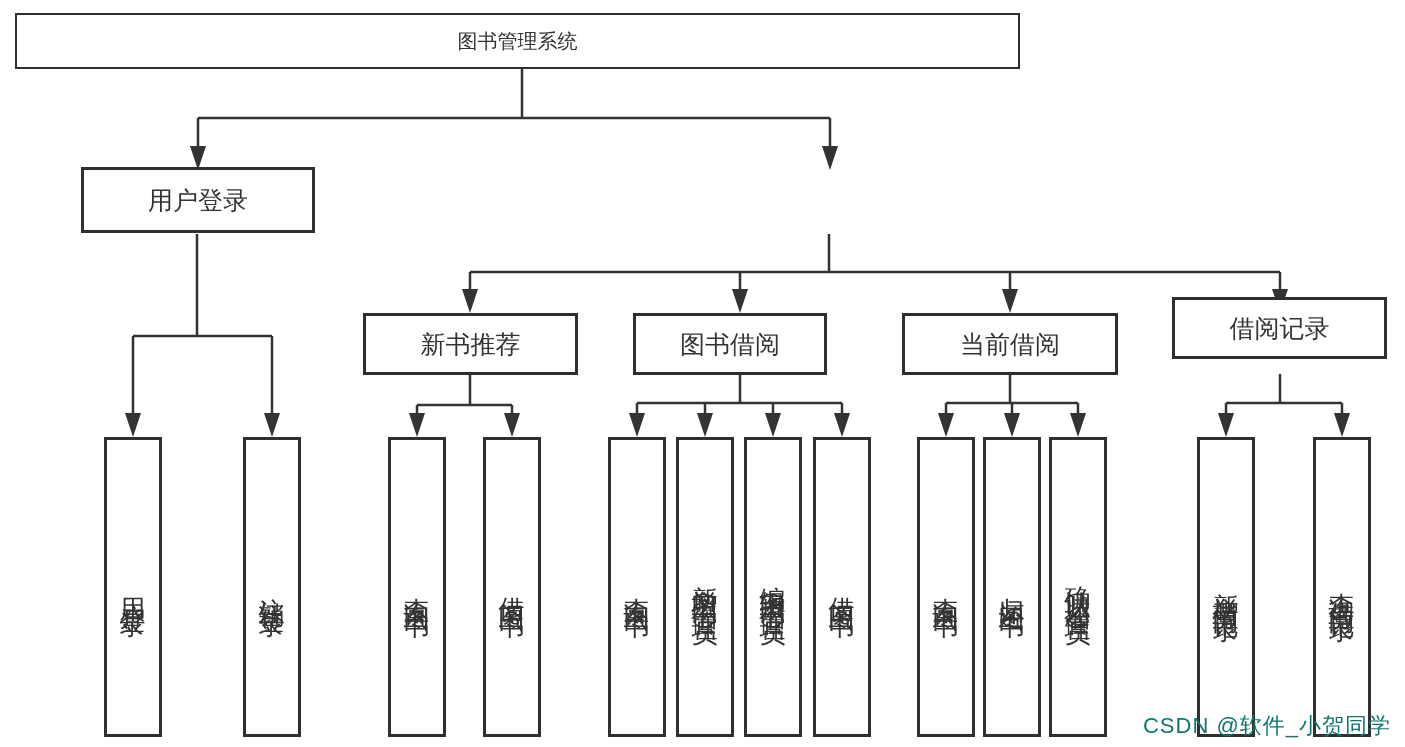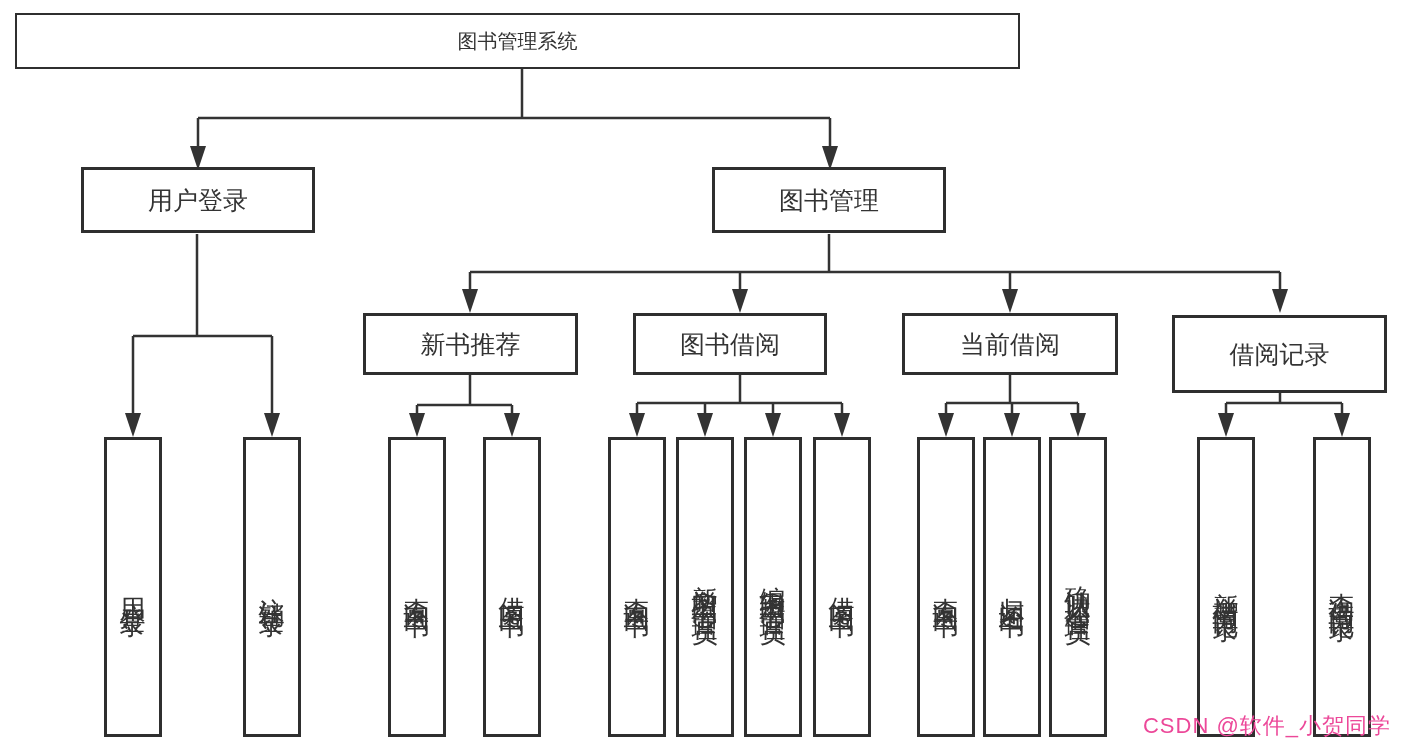--- a/index.html
+++ b/index.html
@@ -51,21 +51,21 @@
     text-orientation: mixed;
     letter-spacing: 5px;
     line-height: 1;
     white-space: normal;
   }
   .watermark {
     position: absolute;
     right: 14px;
     bottom: 6px;
     font-size: 22px;
-    color: #ec4899;
+    color: #0f766e;
     letter-spacing: 1px;
   }
 </style>
 </head>
 <body>
 
 <div class="canvas">
 
   <svg class="connectors" viewBox="0 0 1405 747" xmlns="http://www.w3.org/2000/svg">
     <g stroke="#333333" stroke-width="2.5" fill="none">
@@ -107,34 +107,31 @@
     </g>
   </svg>
 
   <div class="node root" style="left:15px; top:13px; width:1005px; height:56px;">
     <span class="label">图书管理系统</span>
   </div>
 
   <div class="node lvl2" style="left:81px; top:167px; width:234px; height:66px;">
     <span class="label">用户登录</span>
   </div>
-  <div class="node lvl2" style="left:712px; top:167px; width:234px; height:66px;">
-    <span class="label">图书管理</span>
-  </div>
 
   <div class="node lvl3" style="left:363px; top:313px; width:215px; height:62px;">
     <span class="label">新书推荐</span>
   </div>
   <div class="node lvl3" style="left:633px; top:313px; width:194px; height:62px;">
     <span class="label">图书借阅</span>
   </div>
   <div class="node lvl3" style="left:902px; top:313px; width:216px; height:62px;align-items:center;">
     <span class="label">当前借阅</span>
   </div>
-  <div class="node lvl3" style="left:1172px; top:315px; width:215px; height:78px;">
+  <div class="node lvl3" style="left:1172px; top:297px; width:215px; height:62px;">
     <span class="label">借阅记录</span>
   </div>
 
   <div class="node vnode" style="left:104px; top:437px; width:58px; height:300px;">
     <span class="label">用户登录</span>
   </div>
   <div class="node vnode" style="left:243px; top:437px; width:58px; height:300px;">
     <span class="label">注销登录</span>
   </div>
 

